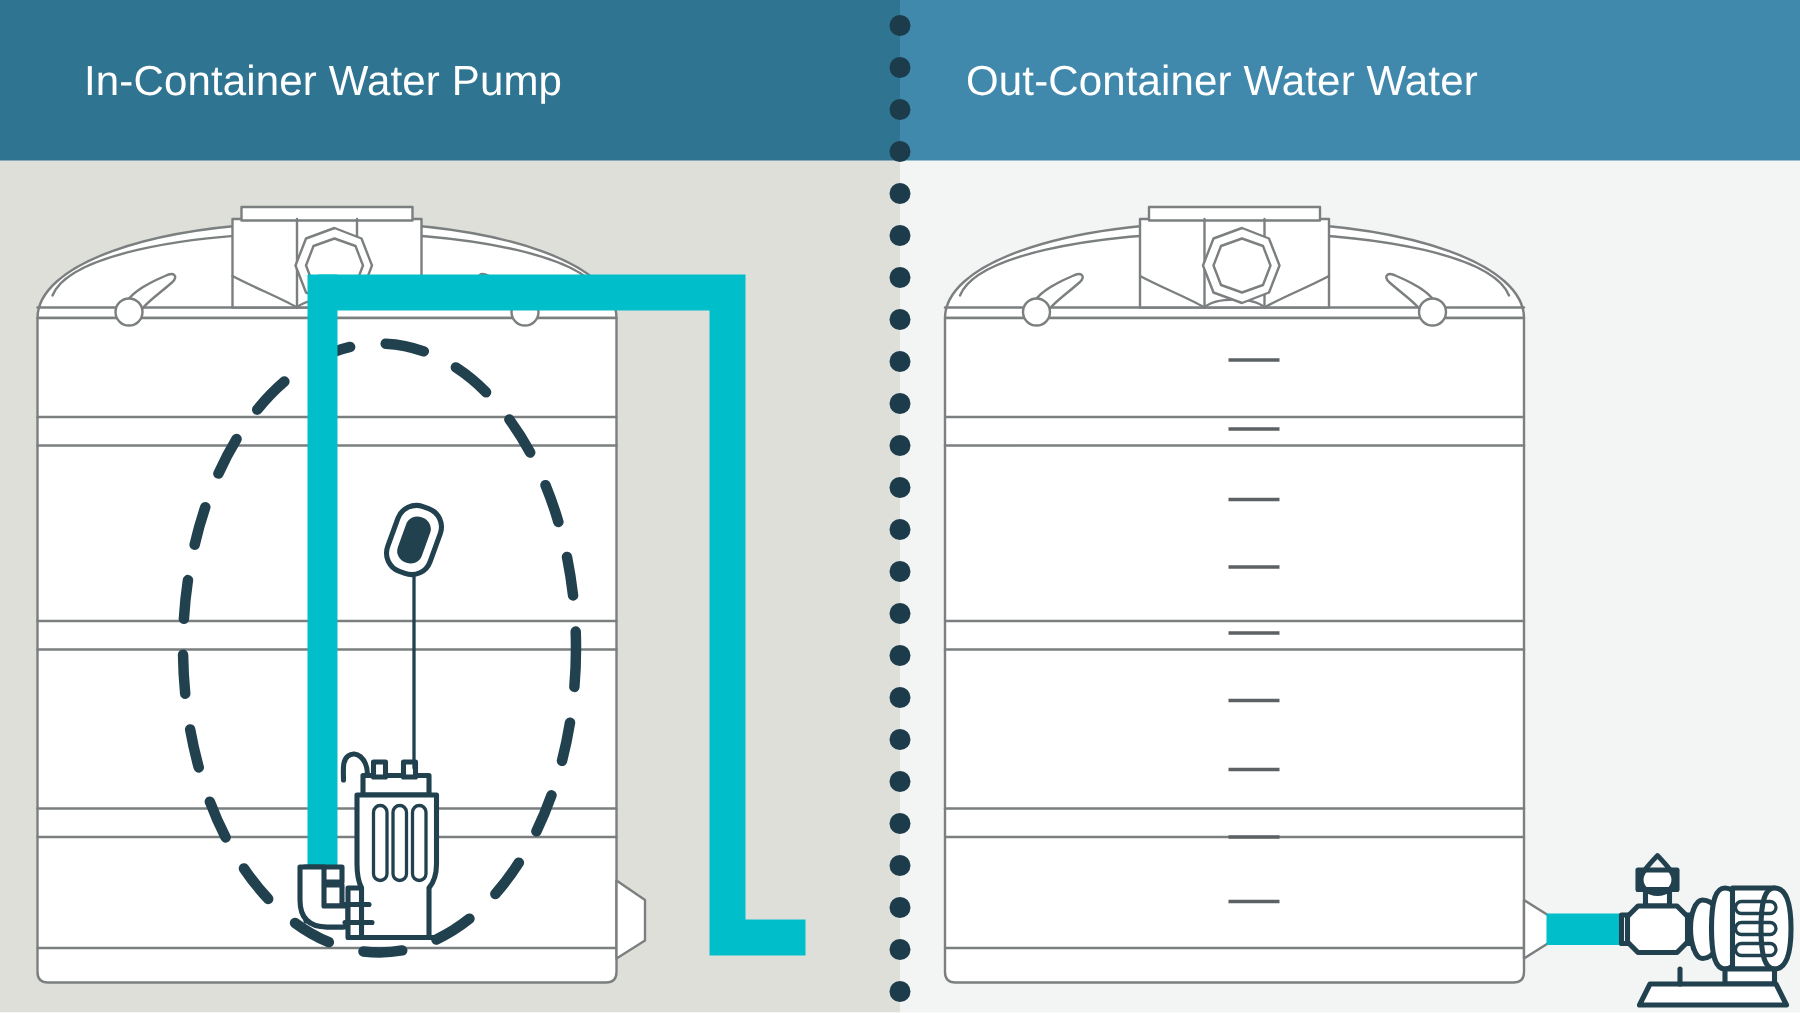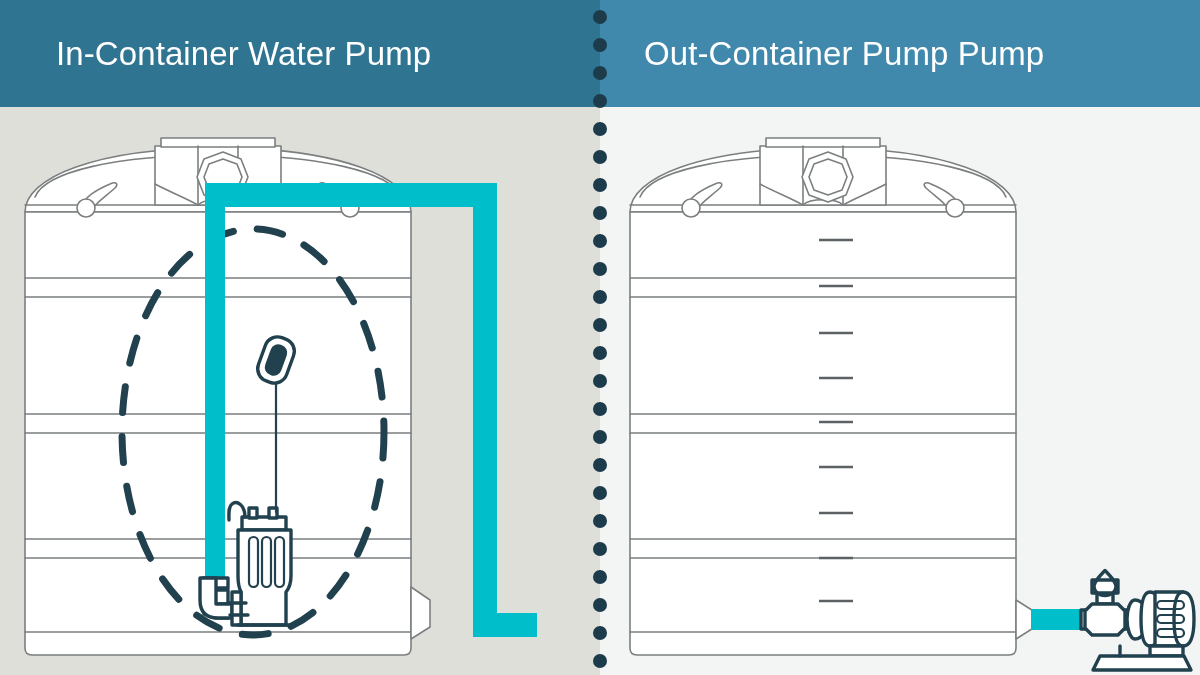--- a/index.html
+++ b/index.html
@@ -8,21 +8,21 @@
   #stage{position:relative;width:1200px;height:675px;overflow:hidden;}
 
   .panel{position:absolute;top:0;height:675px;}
   #panel-left{left:0;width:600px;background:#dedfd9;}
   #panel-right{left:600px;width:600px;background:#f3f4f4;}
 
   .hdr{position:absolute;top:0;height:107px;display:flex;
        align-items:center;box-sizing:border-box;}
   #hdr-left{left:0;width:600px;background:#2f7491;padding-left:56px;justify-content:flex-start;}
   #hdr-right{left:600px;width:600px;background:#4089ad;padding-left:44px;justify-content:flex-start;}
-  .hdr-title{color:#ffffff;font-size:33px;font-weight:400;letter-spacing:.1px;
+  .hdr-title{color:#ffffff;font-size:28px;font-weight:400;letter-spacing:.1px;
              white-space:nowrap;line-height:1;}
 
   #divider{position:absolute;left:593px;top:0;width:14px;height:675px;}
   #divider .dot{position:absolute;left:0;width:14px;height:14px;border-radius:50%;
                 background:#1d3c4b;}
 
   .art{position:absolute;top:0;left:0;width:1200px;height:675px;pointer-events:none;}
 </style>
 </head>
 <body>
@@ -216,21 +216,21 @@
       <path class="dk-f" d="M1093,670 L1100,656 L1184,656 L1191,670 Z"></path>
       <path class="dk" d="M1120,656 L1120,646"></path>
     </g>
   </svg>
 
   <div class="hdr" id="hdr-left" style="background: rgb(47, 116, 145);">
     <span class="hdr-title">In-Container Water Pump</span>
   </div>
 
   <div class="hdr" id="hdr-right" style="background: rgb(64, 137, 173);">
-    <span class="hdr-title">Out-Container Pump Pump</span>
+    <span class="hdr-title">Out-Container Water Water</span>
   </div>
 
   <div id="divider">
       <div class="dot" style="top: 10px; background: rgb(29, 60, 75); width: 14px; height: 14px;"></div>
       <div class="dot" style="top: 38px; background: rgb(29, 60, 75); width: 14px; height: 14px;"></div>
       <div class="dot" style="top: 66px; background: rgb(29, 60, 75); width: 14px; height: 14px;"></div>
       <div class="dot" style="top: 94px; background: rgb(29, 60, 75); width: 14px; height: 14px;"></div>
       <div class="dot" style="top: 122px; background: rgb(29, 60, 75); width: 14px; height: 14px;"></div>
       <div class="dot" style="top: 150px; background: rgb(29, 60, 75); width: 14px; height: 14px;"></div>
       <div class="dot" style="top: 178px; background: rgb(29, 60, 75); width: 14px; height: 14px;"></div>

